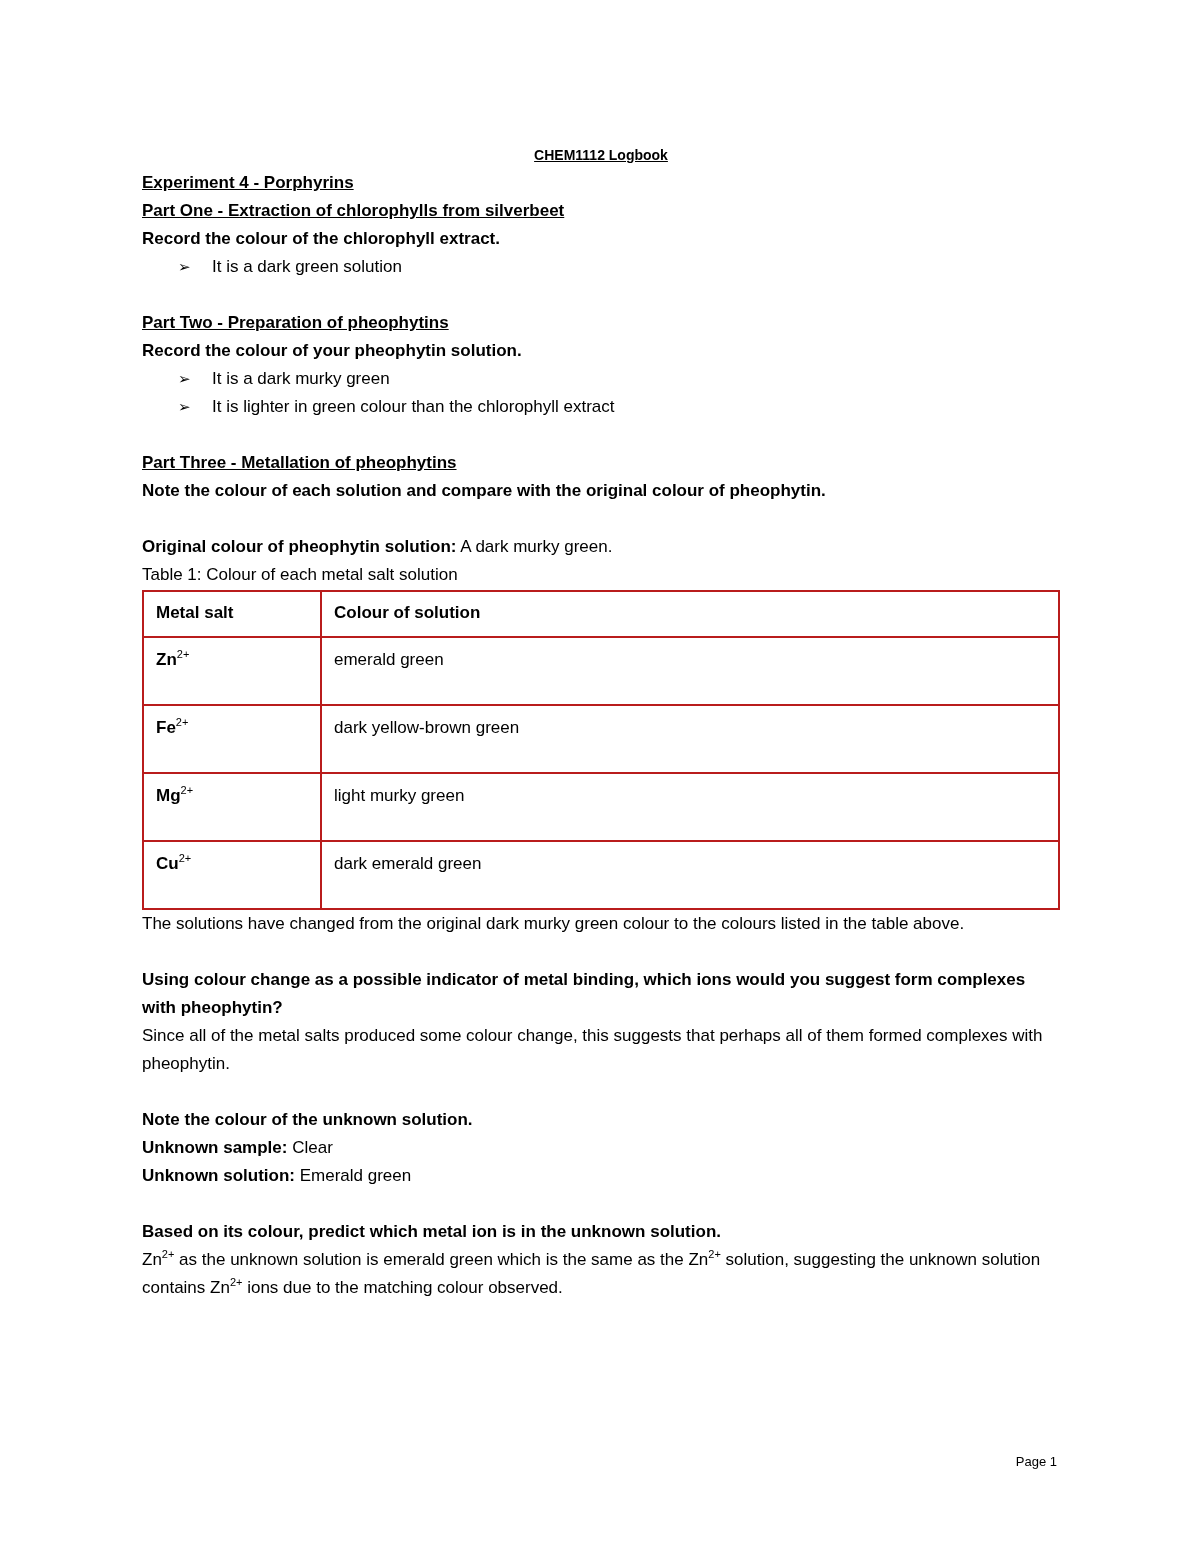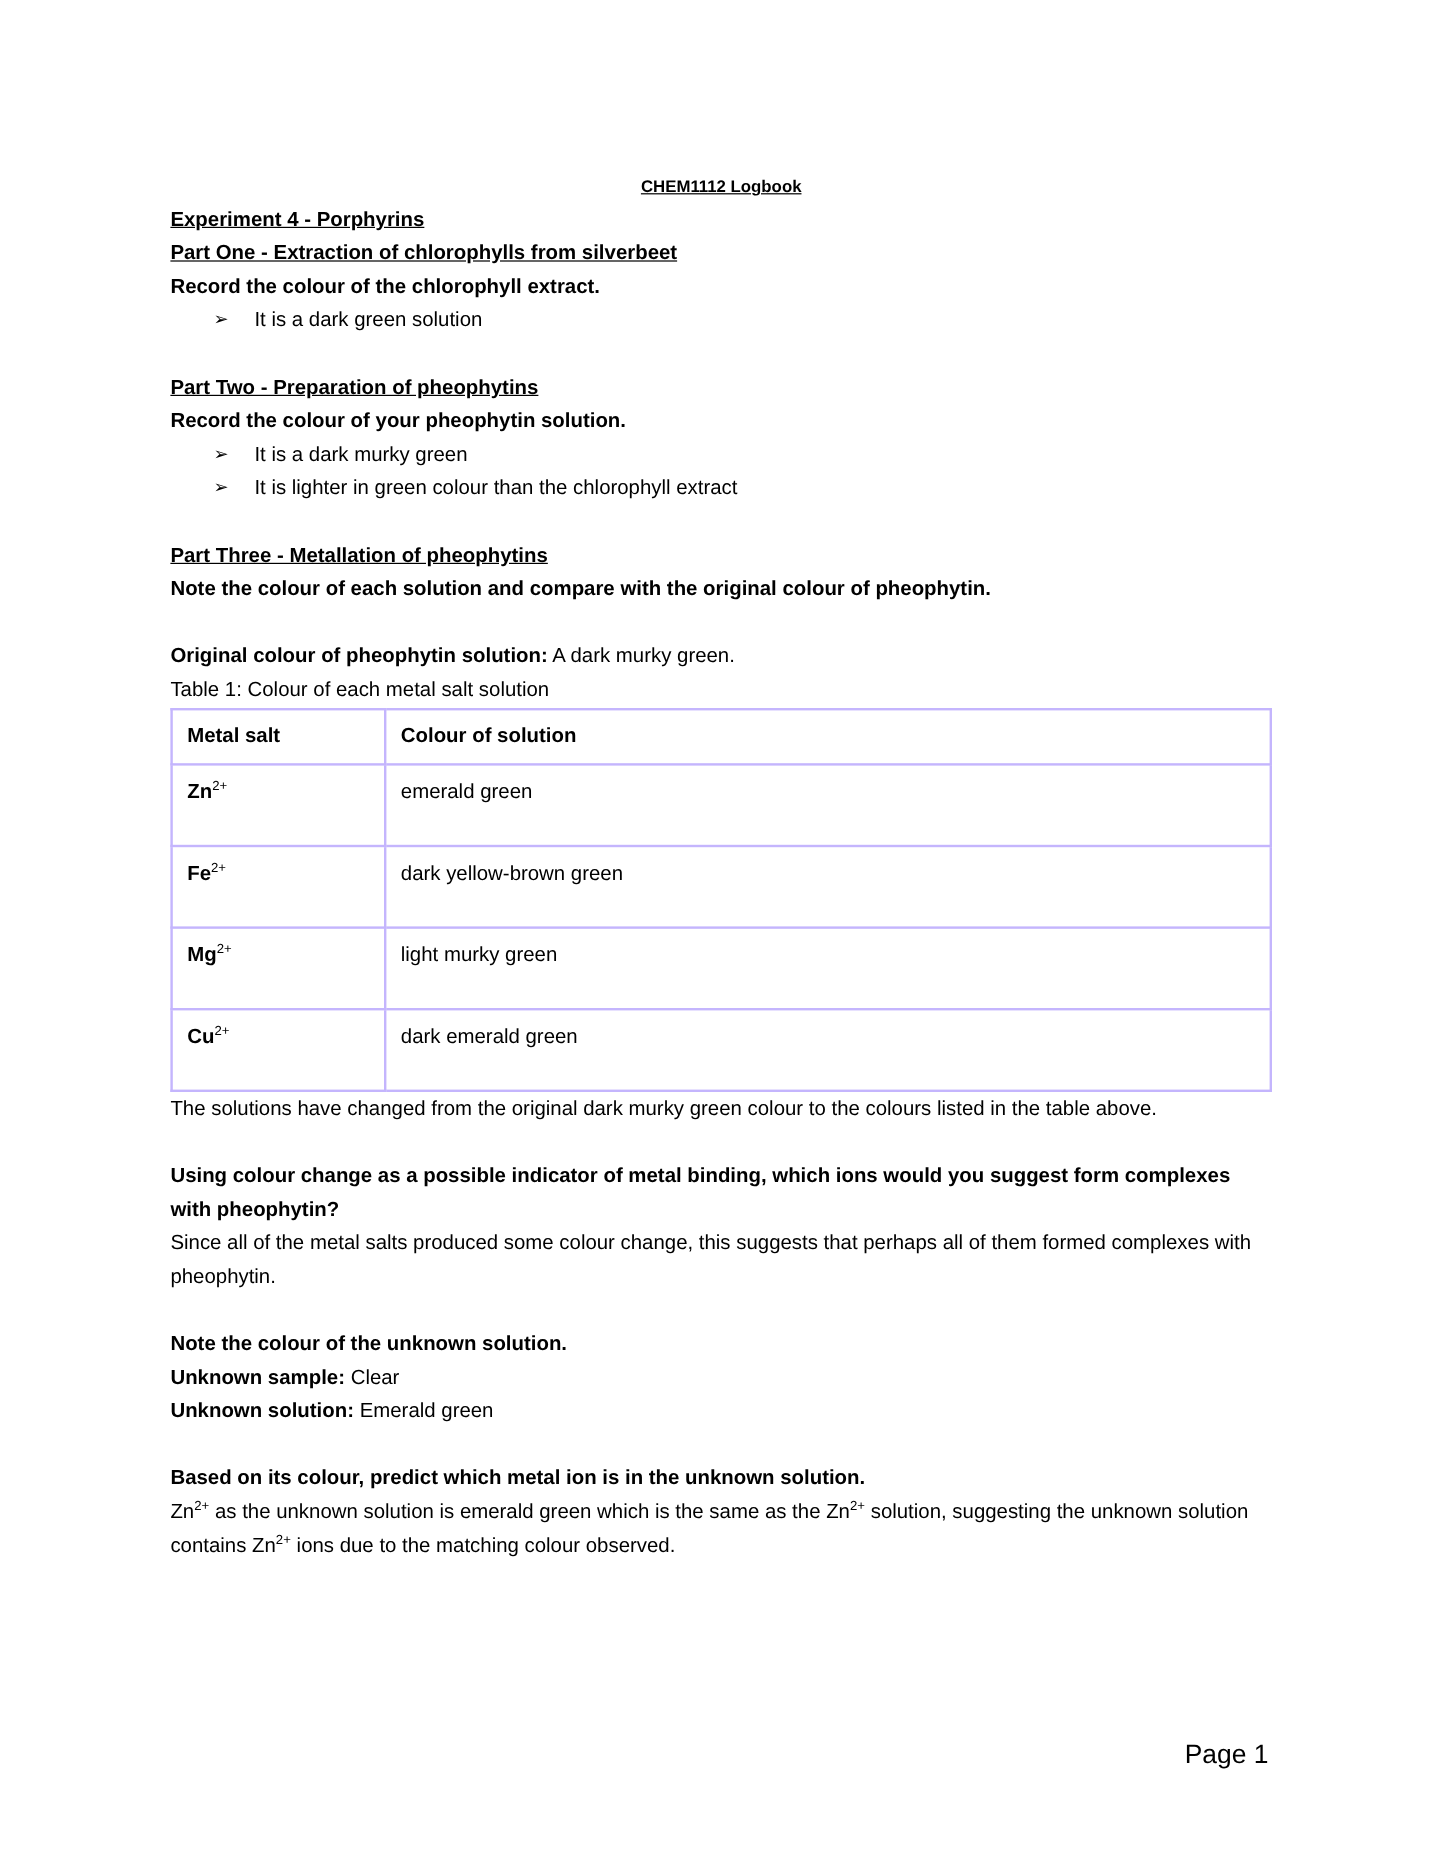--- a/index.html
+++ b/index.html
@@ -37,40 +37,40 @@
   }
   .bullet .btxt { flex: 1; }
   table.salt-table {
     border-collapse: collapse;
     width: 918px;
     table-layout: fixed;
     margin-top: 1px;
   }
   table.salt-table col.c1 { width: 178px; }
   table.salt-table th, table.salt-table td {
-    border: 2px solid #c4b5fd;
+    border: 2px solid #b91c1c;
     text-align: left;
     vertical-align: top;
     font-size: 17px;
     line-height: 24px;
     padding: 10px 12px;
   }
   table.salt-table th { height: 46px; font-weight: bold; padding-top: 9px; }
   table.salt-table td { height: 68px; }
   td .metal { font-weight: bold; }
   sup {
     font-size: 11px;
     vertical-align: super;
     line-height: 0;
     font-weight: normal;
   }
   .footer {
     position: absolute;
     top: 1448px; right: 143px;
-    font-size: 22px; line-height: 28px;
+    font-size: 13px; line-height: 28px;
   }
 </style>
 </head>
 <body>
 
 <div class="page">
 
   <div class="title">CHEM1112 Logbook</div>
 
   <div class="line heading">Experiment 4 - Porphyrins</div>

